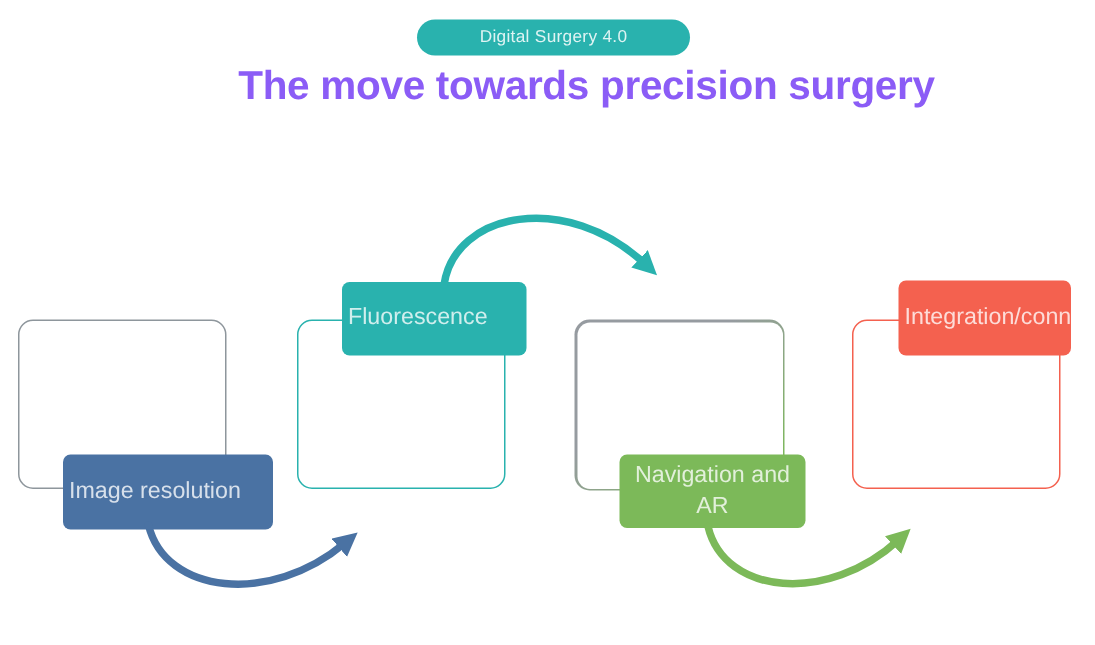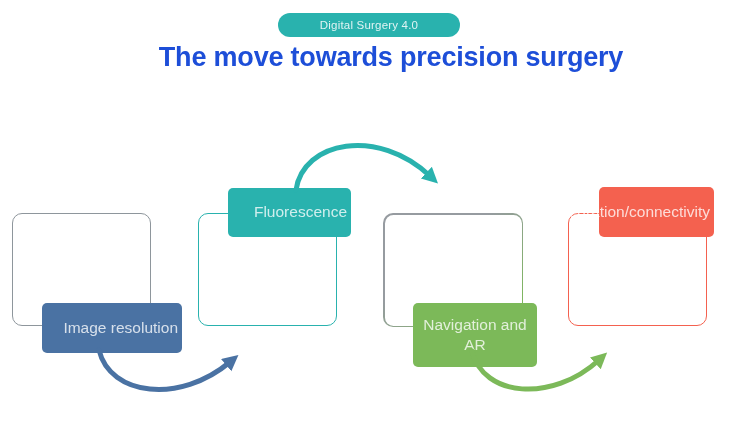--- a/index.html
+++ b/index.html
@@ -24,21 +24,21 @@
     color: rgba(255,255,255,0.85);
     letter-spacing: 0.2px;
   }
   .title {
     position: absolute;
     left: 12px; right: 0; top: 42px;
     margin: 0;
     text-align: center;
     font-size: 27px;
     font-weight: 600;
-    color: #1d4ed8;
+    color: #8b5cf6;
     letter-spacing: -0.2px;
     padding-left: 40px;
   }
   .subtitle {
     position: absolute;
     left: 0; right: 0; top: 79px;
     text-align: center;
     font-size: 12.5px;
     color: #a8aeb1;
   }
@@ -67,33 +67,33 @@
   }
   .outline-3-inner {
     width: 100%; height: 100%;
     background: #ffffff;
     border-radius: 8.5px;
   }
 
   
   .step-label {
     position: absolute;
-    display: flex; align-items: center; justify-content: flex-end;
+    display: flex; align-items: center; justify-content: flex-start;
     text-align: center;
     border-radius: 5px;
     color: rgba(255,255,255,0.78);
     font-size: 15.5px;
     font-weight: 400;
     line-height: 1.32;
     padding: 2px 4px;
     box-sizing: border-box;
   }
   .label-1 { left: 42px;  top: 303px; width: 140px; height: 50px; background: var(--c-blue,  #4a72a3); }
   .label-2 { left: 228px; top: 188px; width: 123px; height: 49px; background: var(--c-teal,  #29b2ae); }
-  .label-3 { left: 413px; top: 303px; width: 124px; height: 64px; background: var(--c-green, #7cb959); }
+  .label-3 { left: 413px; top: 303px; width: 124px; height: 49px; background: var(--c-green, #7cb959); }
   .label-4 { left: 599px; top: 187px; width: 115px; height: 50px; background: var(--c-red,   #f4614f); }
 
   
   .arrows {
     position: absolute;
     left: 0; top: 0;
     width: 730px; height: 430px;
     pointer-events: none;
   }
   .arrow { fill: none; stroke-width: 5; stroke-linecap: round; }

